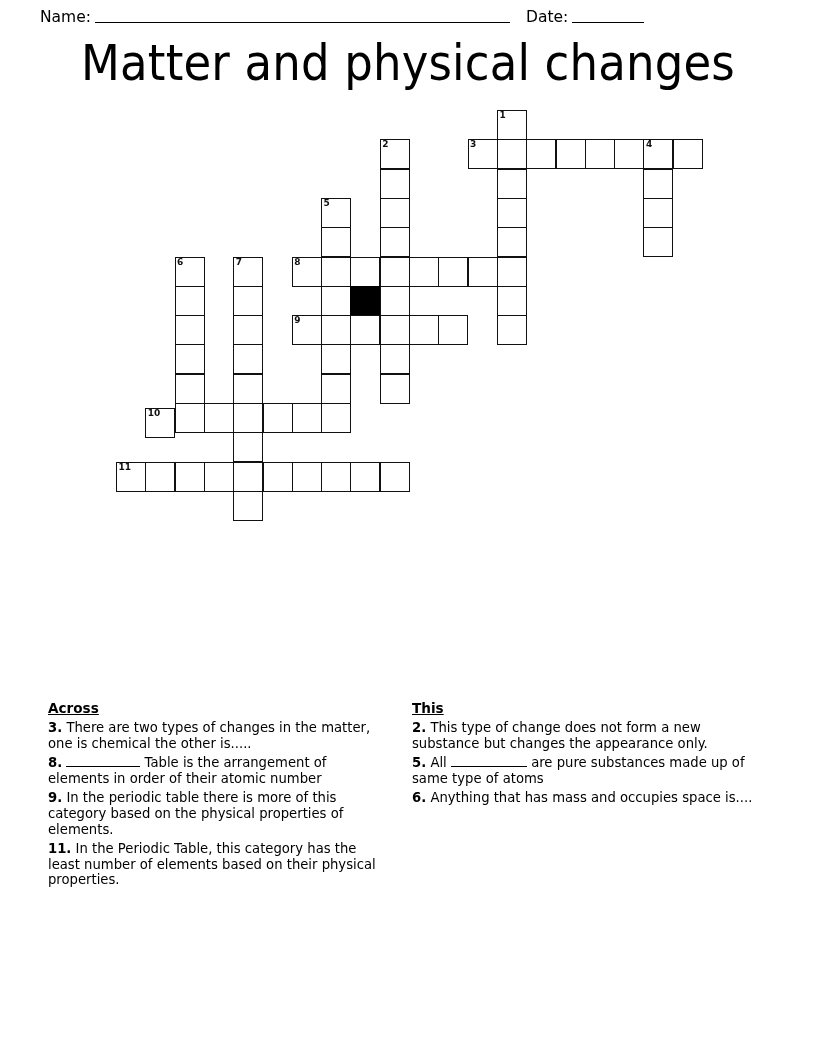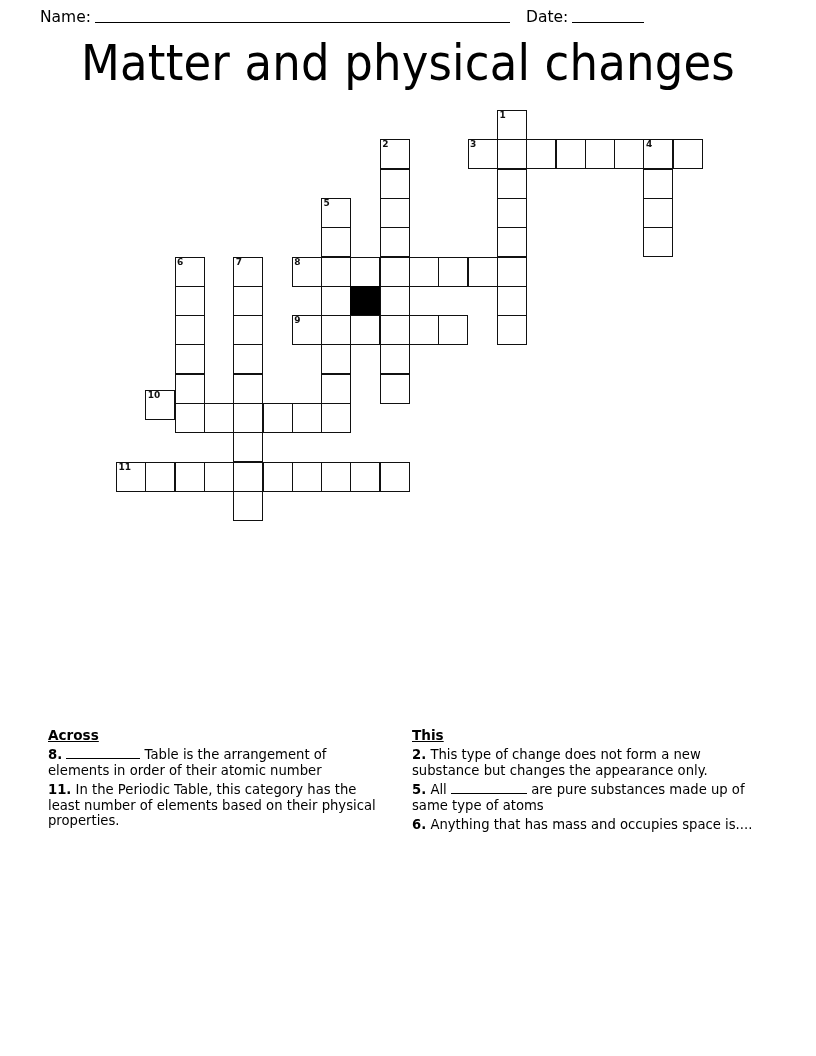--- a/index.html
+++ b/index.html
@@ -47,21 +47,21 @@
   .cell.block{background:#000;border-color:#000;}
   .cell .num{
     position:absolute;left:1.5px;top:-1px;
     font-size:9px;line-height:10px;font-weight:600;
     font-family:"DejaVu Sans","Liberation Sans",sans-serif;
     color:#111;
   }
 
   
   .clues{
-    position:absolute;top:700px;left:0;width:816px;height:260px;margin-top:27px;
+    position:absolute;top:700px;left:0;width:816px;height:260px;
   }
   .col{
     position:absolute;top:0;
     font-size:13.2px;line-height:15.6px;
   }
   .col.across{left:48px;width:340px;}
   .col.down{left:412px;width:358px;}
   .col h3{
     margin:0 0 4px 0;padding:0;
     font-size:13.6px;line-height:16px;font-weight:700;
@@ -156,21 +156,21 @@
     <div class="cell" style="left: 322.3px; top: 205.1px;"></div>
     <div class="cell" style="left: 380.9px; top: 205.1px;"></div>
     <div class="cell" style="left: 58.6px; top: 234.4px;"></div>
     <div class="cell" style="left: 117.2px; top: 234.4px;"></div>
     <div class="cell" style="left: 205.1px; top: 234.4px;"></div>
     <div class="cell" style="left: 263.7px; top: 234.4px;"></div>
     <div class="cell" style="left: 58.6px; top: 263.7px;"></div>
     <div class="cell" style="left: 117.2px; top: 263.7px;"></div>
     <div class="cell" style="left: 205.1px; top: 263.7px;"></div>
     <div class="cell" style="left: 263.7px; top: 263.7px;"></div>
-    <div class="cell" style="left: 29.3px; top: 280px;">
+    <div class="cell" style="left: 29.3px; top: 298px;">
       <span class="num">10</span>
     </div>
     <div class="cell" style="left: 58.6px; top: 293px;"></div>
     <div class="cell" style="left: 87.9px; top: 293px;"></div>
     <div class="cell" style="left: 117.2px; top: 293px;"></div>
     <div class="cell" style="left: 146.5px; top: 293px;"></div>
     <div class="cell" style="left: 175.8px; top: 293px;"></div>
     <div class="cell" style="left: 205.1px; top: 293px;"></div>
     <div class="cell" style="left: 117.2px; top: 322.3px;"></div>
     <div class="cell" style="left: 0px; top: 351.6px;">
@@ -185,21 +185,23 @@
     <div class="cell" style="left: 205.1px; top: 351.6px;"></div>
     <div class="cell" style="left: 234.4px; top: 351.6px;"></div>
     <div class="cell" style="left: 263.7px; top: 351.6px;"></div>
     <div class="cell" style="left: 117.2px; top: 380.9px;"></div>
   </div>
 
 <div class="clues">
   <div class="col across">
     <h3>Across</h3>
     <div id="across-list">
+        <p class="clue"><span class="n">3.</span> <span>There are two types of changes in the matter, one is chemical the other is.....</span></p>
         <p class="clue"><span class="n">8.</span> <span class="blank w1"></span> <span>Table is the arrangement of elements in order of their atomic number</span></p>
+        <p class="clue"><span class="n">9.</span> <span>In the periodic table there is more of this category based on the physical properties of elements.</span></p>
         <p class="clue"><span class="n">11.</span> <span>In the Periodic Table, this category has the least number of elements based on their physical properties.</span></p>
       </div>
   </div>
   <div class="col down">
     <h3>This</h3>
     <div id="down-list">
         <p class="clue"><span class="n">2.</span> <span>This type of change does not form a new substance but changes the appearance only.</span></p>
         <p class="clue"><span class="n">5.</span> <span>All </span><span class="blank w3"></span> <span>are pure substances made up of same type of atoms</span></p>
         <p class="clue"><span class="n">6.</span> <span>Anything that has mass and occupies space is....</span></p>
       </div>

